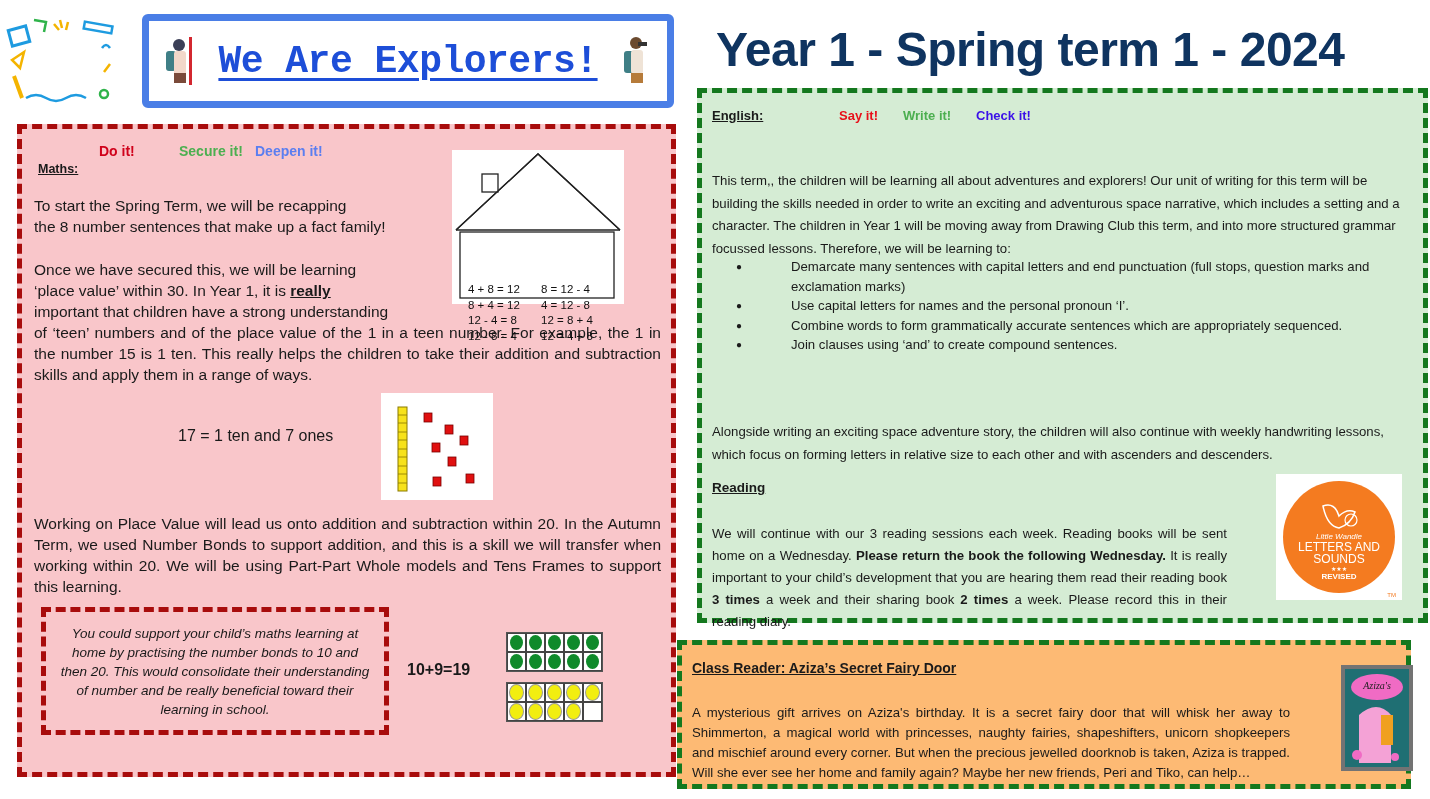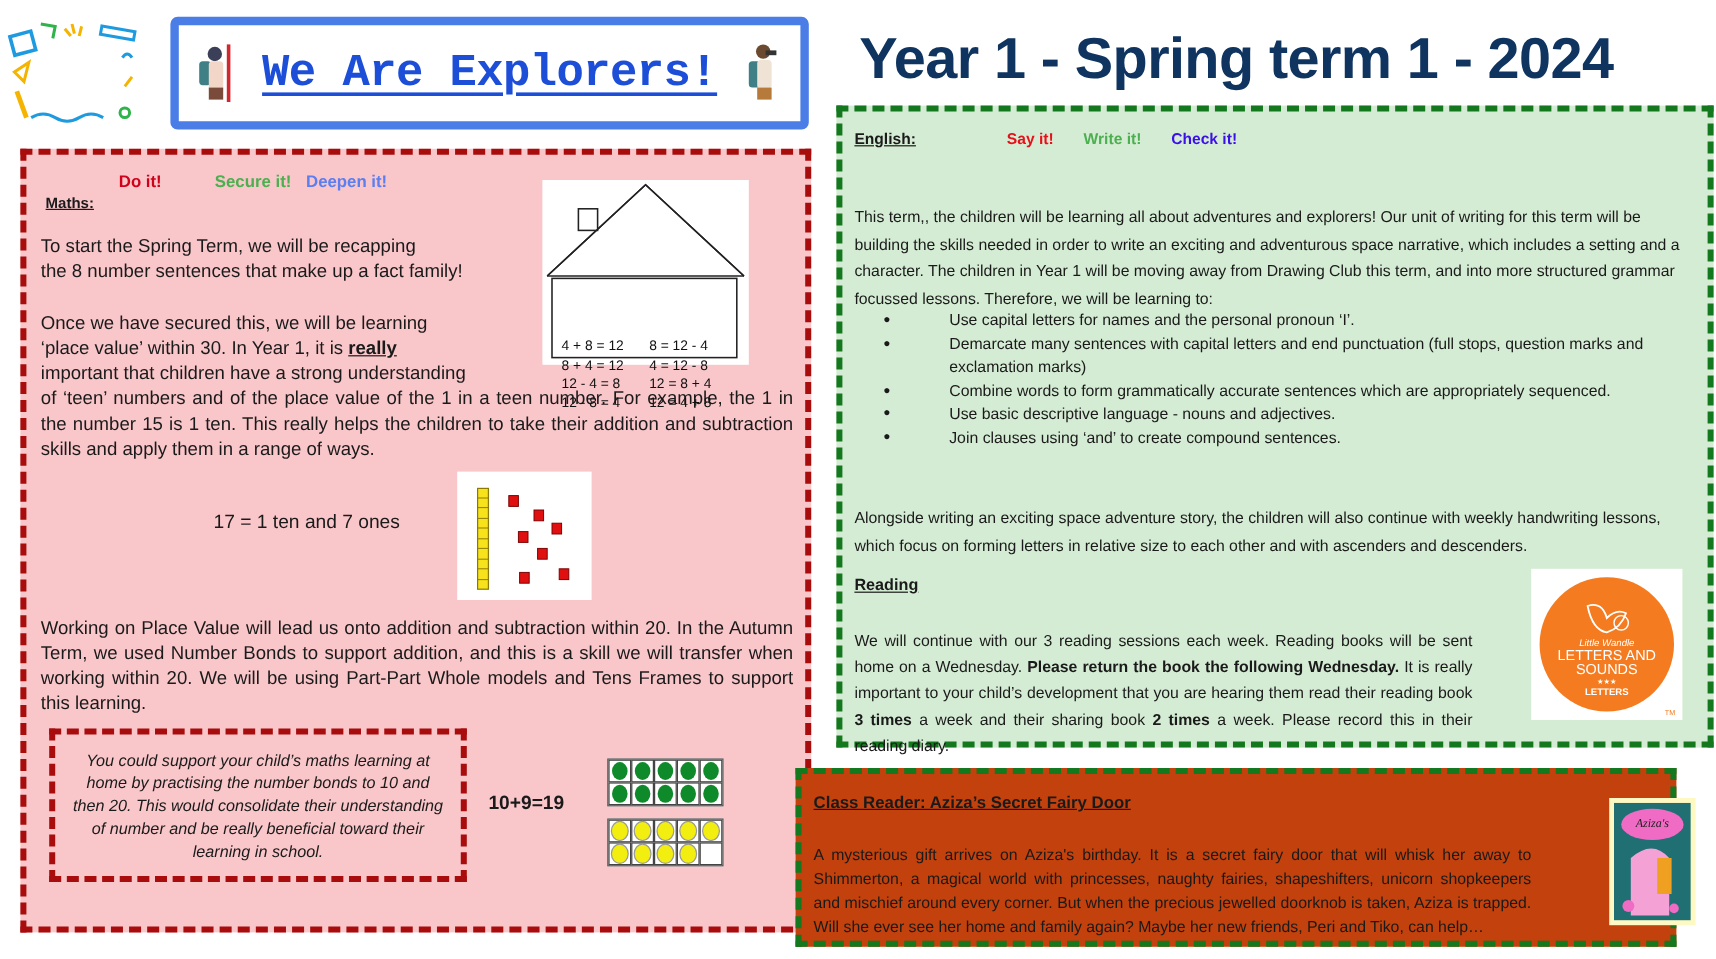--- a/index.html
+++ b/index.html
@@ -48,23 +48,23 @@
   .etext { font-size:13.2px; line-height:22.5px; color:#1a1a1a;margin-top:24px; }
   #eng-bullets { left:34px; top:164px; width:675px; margin:0; padding:0; list-style:none; }
   #eng-bullets li { position:relative; padding-left:55px; font-size:13.2px; line-height:19.5px; }
   #eng-bullets li::before { content:"●"; position:absolute; left:0; top:0; font-size:10px; }
 
   #lw-logo { left:574px; top:381px; width:126px; height:126px; background:#fff; display:flex; align-items:center; justify-content:center; }
   #lw-circle { width:112px; height:112px; border-radius:50%; background:#f47b20; color:#fff;
                display:flex; flex-direction:column; align-items:center; justify-content:flex-end; padding-bottom:12px; box-sizing:border-box; }
 
   
-  #reader { left:663px; top:640px; width:734px; height:149px; background:#c2410c;
+  #reader { left:677px; top:640px; width:734px; height:149px; background:#fdba74;
             border:5px dashed #14781e; box-sizing:border-box; }
-  #book { left:1341px; top:665px; width:72px; height:106px; background:#fef9c3; padding:4px; box-sizing:border-box; }
+  #book { left:1341px; top:665px; width:72px; height:106px; background:#737373; padding:4px; box-sizing:border-box; }
 </style>
 </head>
 <body>
 
 <div id="logo" class="abs">
   <svg width="112" height="86" viewBox="0 0 112 86">
     <rect x="4" y="10" width="18" height="16" fill="none" stroke="#1e9be0" stroke-width="3" transform="rotate(-15 13 18)"></rect>
     <path d="M28 2 L40 4 L38 14" fill="none" stroke="#2fb34a" stroke-width="2.5"></path>
     <path d="M54 2 l2 8 M62 4 l-2 8 M48 6 l5 6" stroke="#f4b400" stroke-width="2.5"></path>
     <rect x="78" y="6" width="28" height="7" fill="none" stroke="#1e9be0" stroke-width="2.5" transform="rotate(10 92 10)"></rect>
@@ -235,43 +235,42 @@
 
 <section id="english" class="abs">
   <div class="abs sec-head" style="left:10px;top:15px;font-size:13px;">English:</div>
   <div class="abs tag" style="left:137px;top:15px;font-size:13px;color:#e8101a;">Say  it!</div>
   <div class="abs tag" style="left:201px;top:15px;font-size:13px;color:#4caf50;">Write  it!</div>
   <div class="abs tag" style="left:274px;top:15px;font-size:13px;color:#3b10e8;">Check  it!</div>
 
   <div class="abs etext" style="left:10px;top:53px;width:697px;">This term,, the children will be learning all about adventures and explorers! Our unit of writing for this term will be building the skills needed in order to write an exciting and adventurous space narrative, which includes a setting and a character. The children in Year 1 will be moving away from Drawing Club this term, and into more structured grammar focussed lessons. Therefore, we will be learning to:</div>
 
   <ul id="eng-bullets" class="abs">
+    <li>Demarcate many sentences with capital letters and end punctuation (full stops, question marks and exclamation marks)</li>
     <li>Use capital letters for names and the personal pronoun ‘I’.</li>
-    <li>Demarcate many sentences with capital letters and end punctuation (full stops, question marks and exclamation marks)</li>
     <li>Combine words to form grammatically accurate sentences which are appropriately sequenced.</li>
-    <li>Use basic descriptive language - nouns and adjectives.</li>
     <li>Join clauses using ‘and’ to create compound sentences.</li>
   </ul>
 
   <div class="abs etext" style="left:10px;top:304px;width:697px;">Alongside  writing an exciting space adventure story, the children will also continue with weekly handwriting lessons, which focus on forming letters in relative size to each other and with ascenders and descenders.</div>
 
   <div class="abs sec-head" style="left:10px;top:387px;font-size:13.5px;">Reading</div>
   <div class="abs etext" style="left:10px;top:406px;width:515px;text-align:justify;line-height:22px;font-size:13.2px;"><span>We will continue with our 3 reading sessions each week. Reading books will be sent home on a Wednesday. </span><b>Please return the book the following Wednesday.</b><span> It is really important to your child’s development that you are hearing them read their reading book </span><b>3 times</b><span> a week and their sharing book </span><b>2 times</b><span> a week. Please record this in their reading diary.</span></div>
 
   <div id="lw-logo" class="abs">
     <div id="lw-circle">
       <svg width="44" height="30" viewBox="0 0 44 30">
         <path d="M6 4 Q18 0 22 14 Q30 6 38 10 Q34 22 22 26 Q10 24 6 4 Z" fill="none" stroke="#fff" stroke-width="1.5"></path>
         <circle cx="34" cy="18" r="6" fill="none" stroke="#fff" stroke-width="1.2"></circle>
       </svg>
       <div style="font-size:8px;font-style:italic;">Little Wandle</div>
       <div style="font-size:12px;line-height:12px;">LETTERS AND</div>
       <div style="font-size:12px;line-height:12px;">SOUNDS</div>
       <div style="font-size:6px;">★★★</div>
-      <div style="font-size:8px;font-weight:bold;">LETTERS</div>
+      <div style="font-size:8px;font-weight:bold;">REVISED</div>
     </div>
     <span class="abs" style="right:6px;bottom:2px;font-size:6px;color:#f47b20;">TM</span>
   </div>
 </section>
 
 <section id="reader" class="abs">
   <div class="abs" style="left:10px;top:15px;font-weight:bold;text-decoration:underline;font-size:14px;">Class Reader:  Aziza’s Secret Fairy Door</div>
   <div class="abs etext" style="left:10px;top:34px;width:598px;text-align:justify;line-height:20px;font-size:13.2px;">A mysterious gift arrives on Aziza's birthday. It is a secret fairy door that will whisk her away to Shimmerton, a magical world with princesses, naughty fairies, shapeshifters, unicorn shopkeepers and mischief around every corner. But when the precious jewelled doorknob is taken, Aziza is trapped. Will she ever see her home and family again? Maybe her new friends, Peri and Tiko, can help…</div>
 </section>
 

